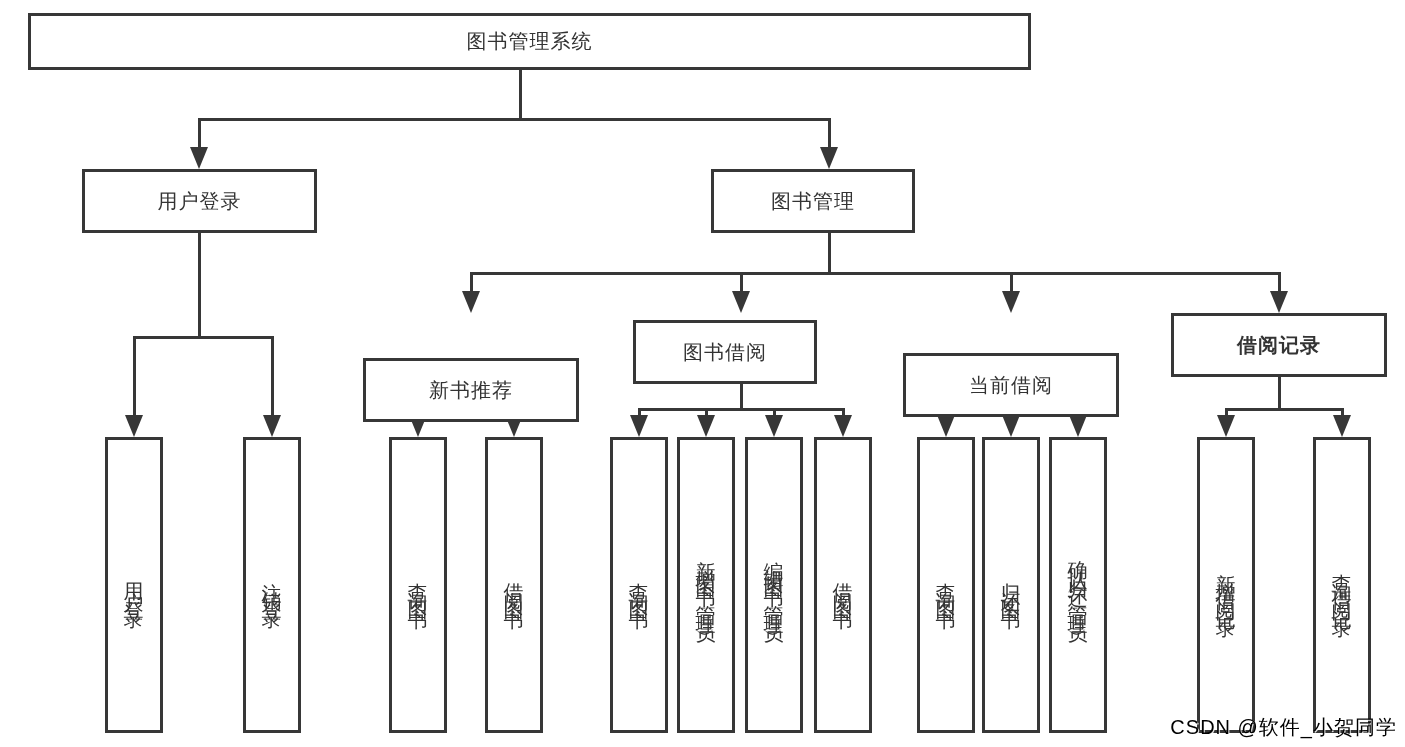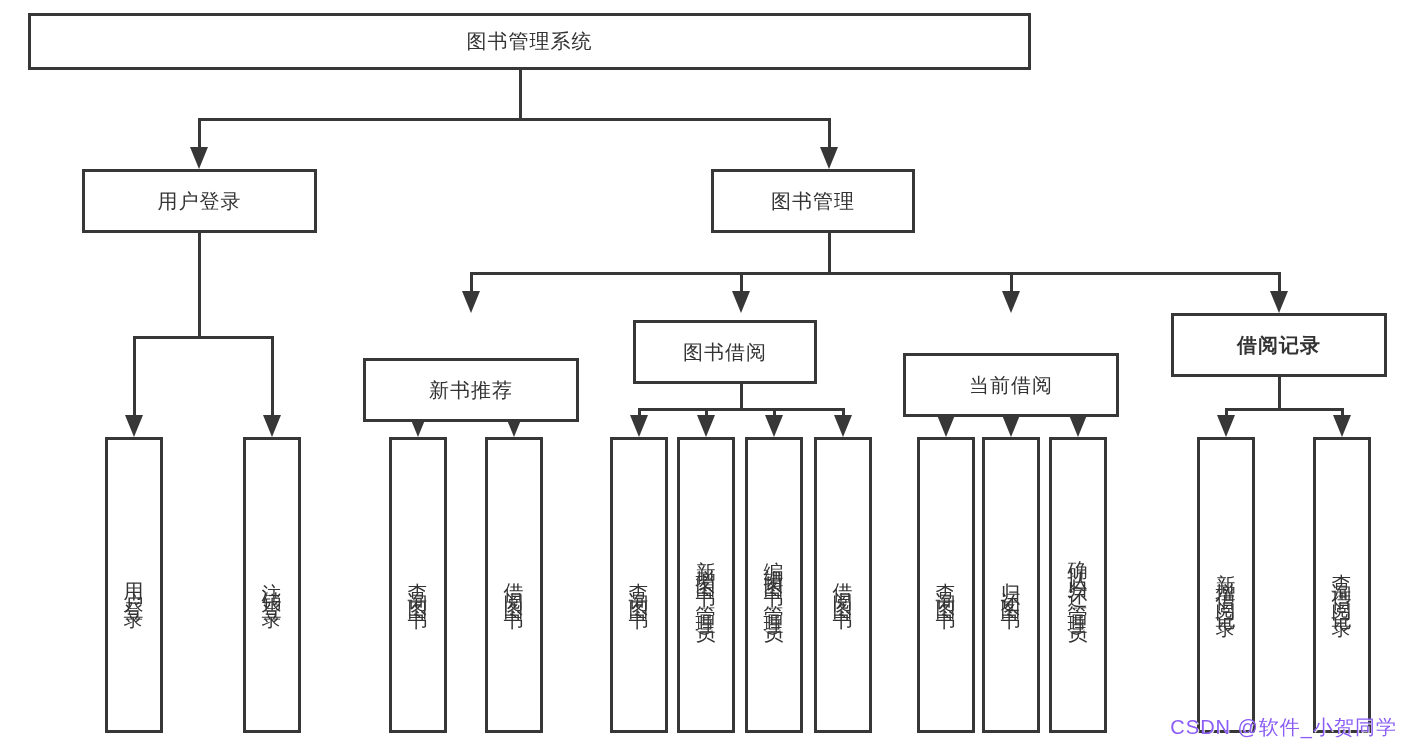--- a/index.html
+++ b/index.html
@@ -29,21 +29,21 @@
   .hl{height:3px;}
   .vl{width:3px;}
   
   .arr{
     position:absolute;width:0;height:0;z-index:1;
     border-left:9px solid transparent;border-right:9px solid transparent;
     border-top:22px solid #373737;
   }
   .watermark{
     position:absolute;right:8px;bottom:6px;z-index:3;
-    font-size:20px;color:#8b5cf6;letter-spacing:1px;
+    font-size:20px;color:#000000;letter-spacing:1px;
     text-shadow:1px 1px 0 rgba(255,255,255,0.85);
   }
 
   
   .root{left:28px;top:13px;width:1003px;height:57px;}
   .n-user{left:82px;top:169px;width:235px;height:64px;}
   .n-book{left:711px;top:169px;width:204px;height:64px;}
   .n-new{left:363px;top:313px;width:216px;height:64px;margin-top:45px;}
   .n-borrow{left:633px;top:320px;width:184px;height:64px;}
   .n-current{left:903px;top:313px;width:216px;height:64px;margin-top:40px;}

